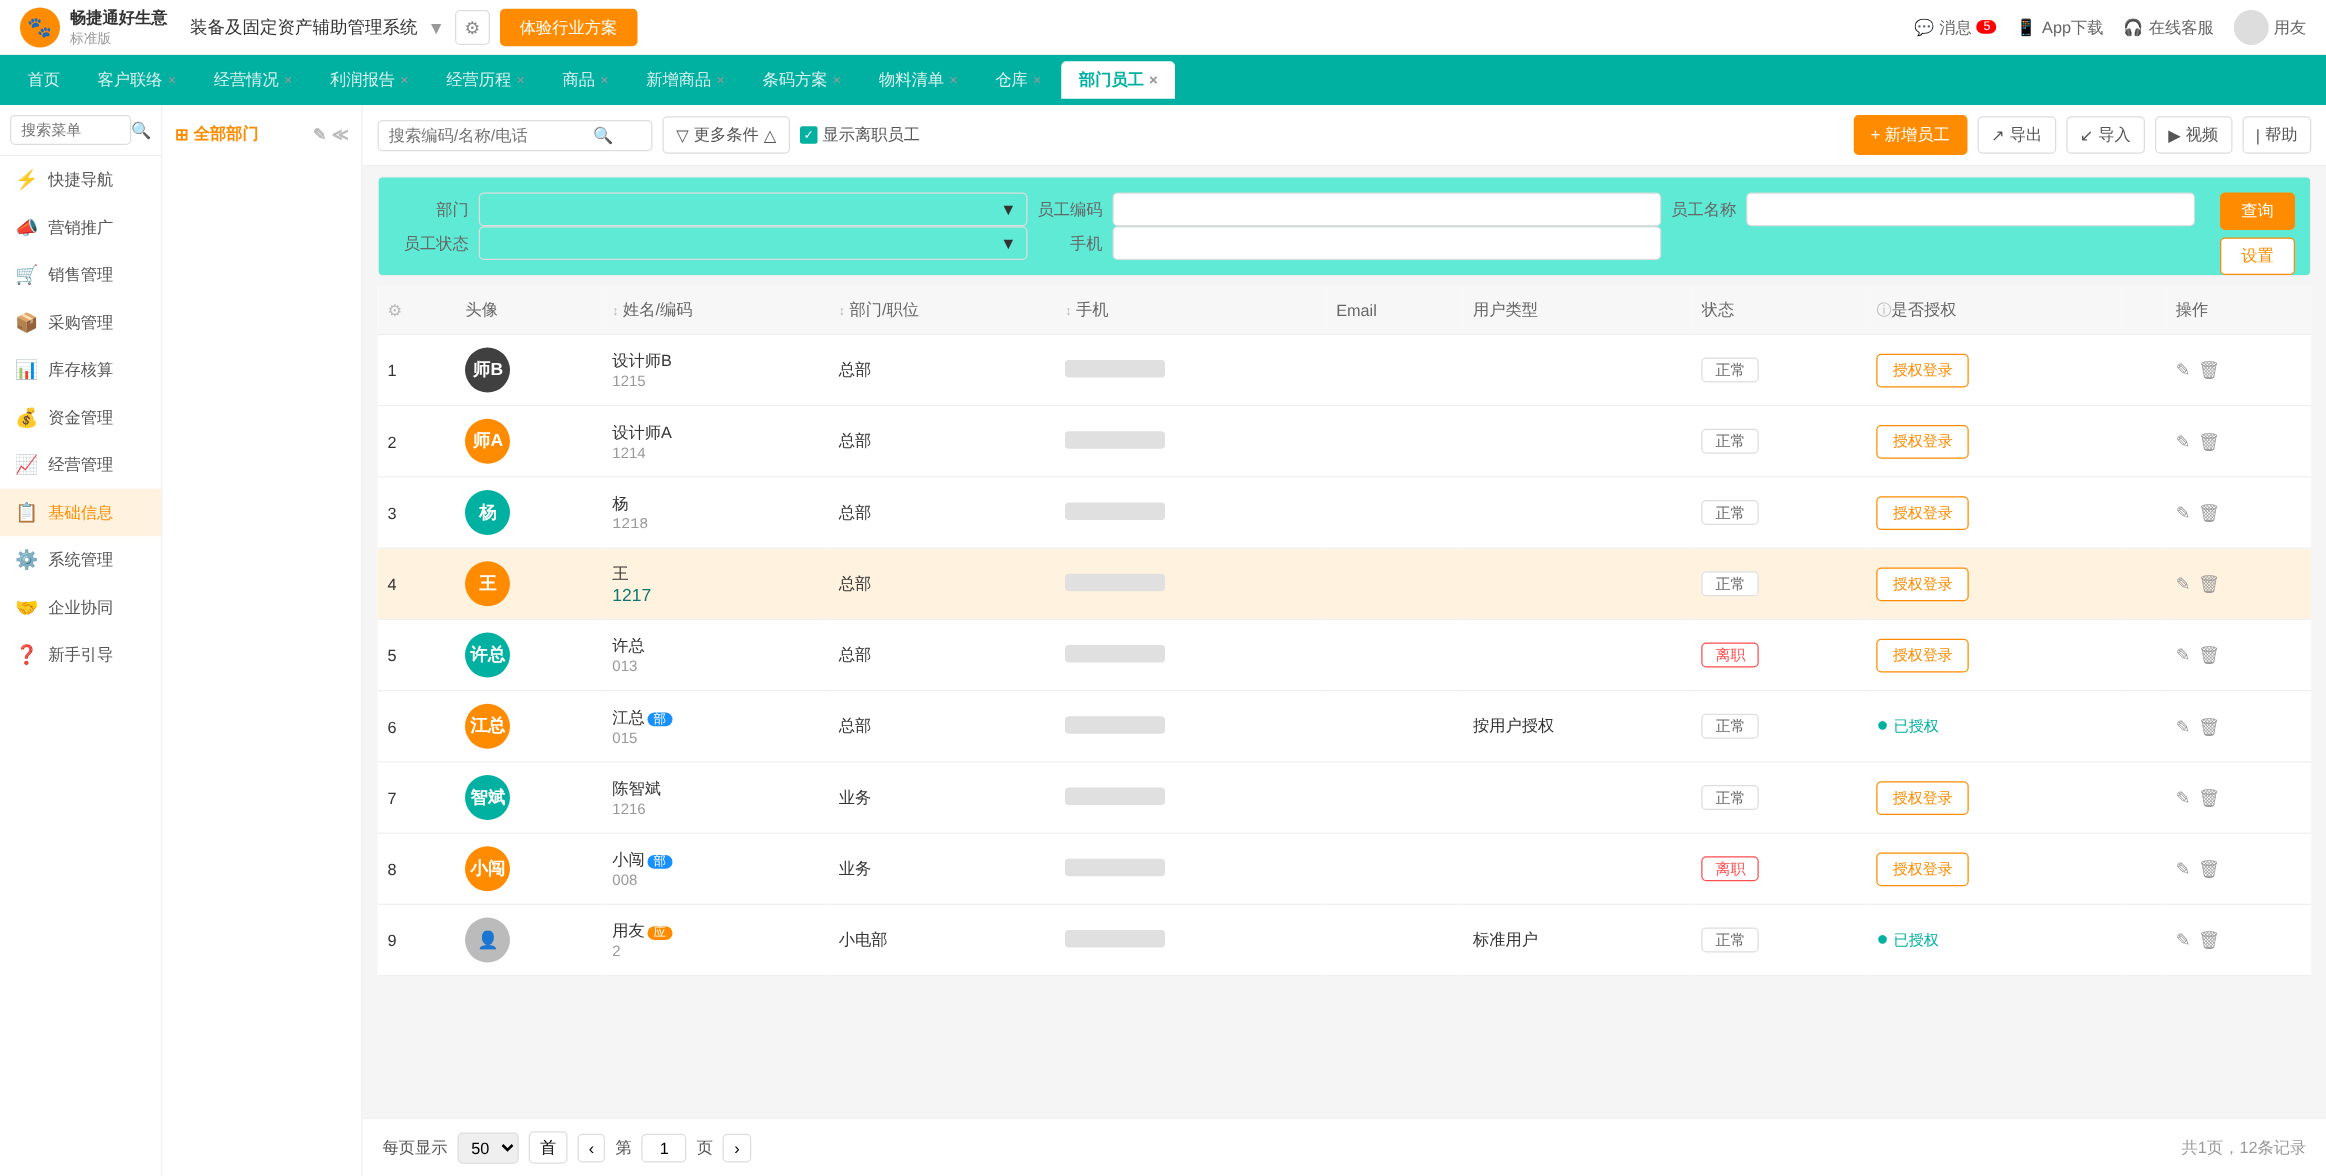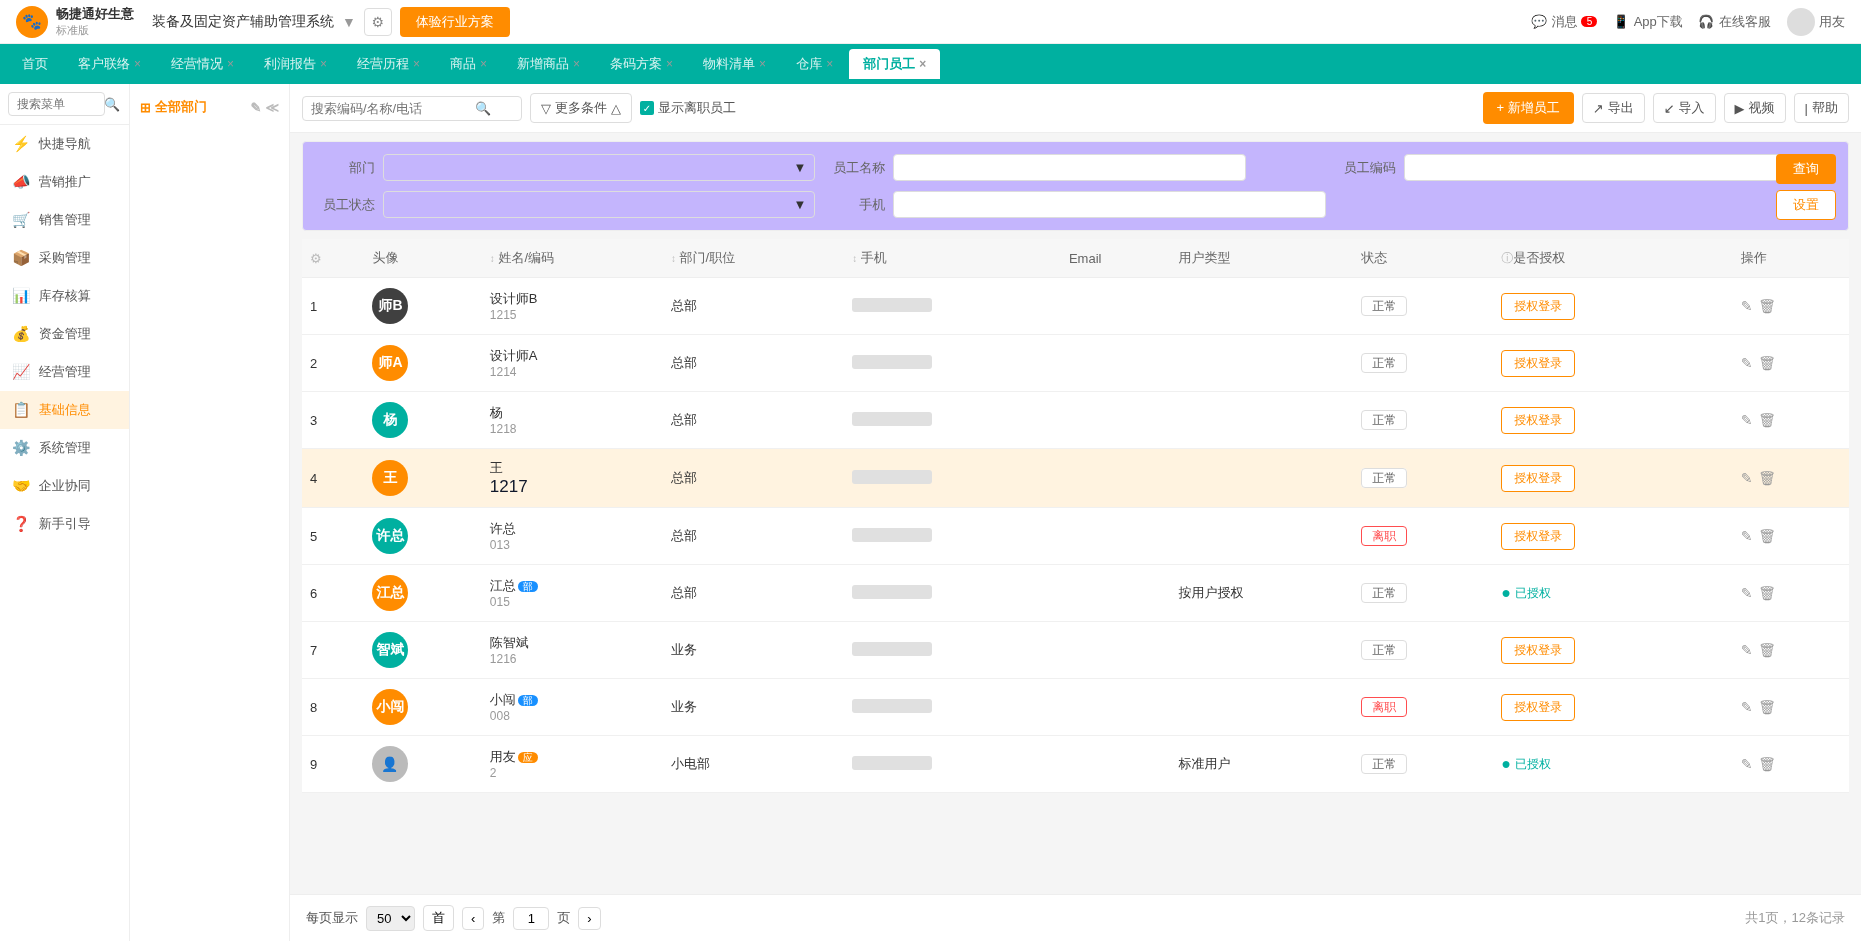--- a/index.html
+++ b/index.html
@@ -231,28 +231,27 @@
       padding: 5px 10px;
       border: 1px solid #ddd;
       border-radius: 4px;
       cursor: pointer;
       font-size: 13px;
       color: #555;
     }
 
     
     .filter-form {
-      background: #c4b5fd;
+      background: #5eead4;
       border: 1px solid #eee;
       border-radius: 4px;
       margin: 8px 12px;
       padding: 12px;
       display: grid;
       grid-template-columns: 1fr 1fr 1fr;
-      gap: 10px;
       position: relative;
     }
     .filter-row {
       display: flex; align-items: center; gap: 8px;
     }
     .filter-label { color: #666; font-size: 13px; min-width: 60px; text-align: right; }
     .filter-select {
       flex: 1;
       border: 1px solid #ddd;
       border-radius: 4px;
@@ -604,26 +603,26 @@
     </div>
 
     <div class="filter-form">
       <div class="filter-row">
         <span class="filter-label">部门</span>
         <div class="filter-select">
           <span></span>
           <span>▼</span>
         </div>
       </div>
+      <div class="filter-row">
+        <span class="filter-label">员工编码</span>
+        <input class="filter-input" type="text" style="">
+      </div>
       <div class="filter-row" style="padding-right:80px;">
         <span class="filter-label">员工名称</span>
-        <input class="filter-input" type="text" style="">
-      </div>
-      <div class="filter-row">
-        <span class="filter-label">员工编码</span>
         <input class="filter-input" type="text" style="">
       </div>
       <div class="filter-row">
         <span class="filter-label">员工状态</span>
         <div class="filter-select">
           <span></span>
           <span>▼</span>
         </div>
       </div>
       <div class="filter-row">
@@ -714,21 +713,21 @@
   </tr>
             <tr>
     <td>3</td>
     <td>
       <div class="avatar" style="background:#00b0a0">
         杨
       </div>
     </td>
     <td>
       <div>杨</div>
-      <div style="color:#999;font-size:12px;">1218</div>
+      <div style="color:#999;font-size:12px;font-family:Liberation Mono, monospace;">1218</div>
     </td>
     <td>总部</td>
     <td><span class="phone-blur"></span></td>
     <td></td>
     <td></td>
     <td><span class="status-normal">正常</span></td>
     <td><button class="auth-btn">授权登录</button></td>
     <td></td>
     <td>
       <div class="action-icons">
@@ -739,21 +738,21 @@
   </tr>
             <tr class="highlighted">
     <td>4</td>
     <td>
       <div class="avatar" style="background:#ff8c00">
         王
       </div>
     </td>
     <td>
       <div>王</div>
-      <div style="color:#0f172a;font-size:17px;">1217</div>
+      <div style="color:#0f766e;font-size:14px;">1217</div>
     </td>
     <td>总部</td>
     <td><span class="phone-blur"></span></td>
     <td></td>
     <td></td>
     <td><span class="status-normal">正常</span></td>
     <td><button class="auth-btn">授权登录</button></td>
     <td></td>
     <td>
       <div class="action-icons">

